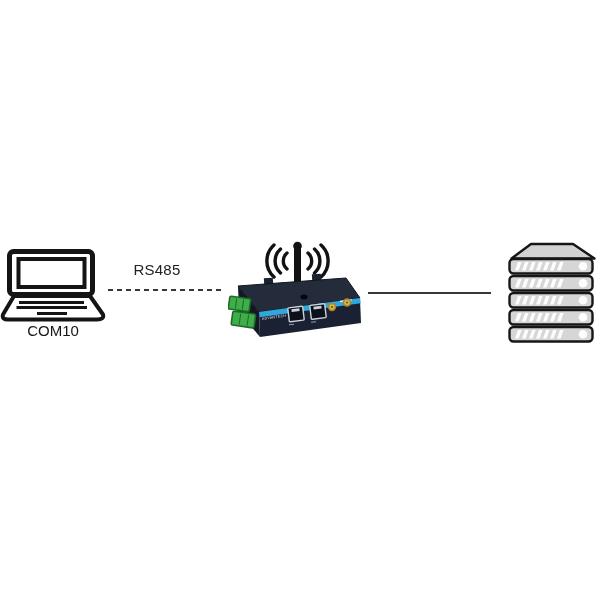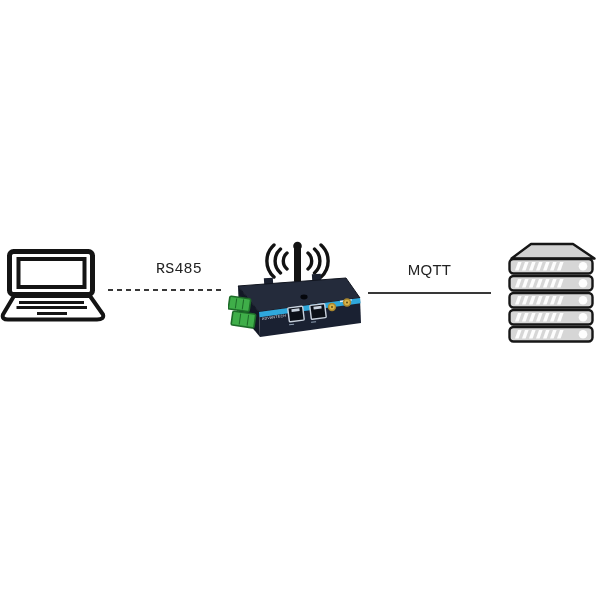--- a/index.html
+++ b/index.html
@@ -28,38 +28,39 @@
   .router-svg  { left:228px; top:236px; width:142px; height:112px; }
   .server-svg  { left:505px; top:241px; width:92px;  height:104px; }
   .rs485-line {
     left:108px; top:289px; width:114px; height:2px;
     background:repeating-linear-gradient(90deg,#383838 0 5px,transparent 5px 9px);
   }
   .mqtt-line {
     left:368px; top:292px; width:123px; height:1.6px;
     background:#383838;
   }
-  .rs485-label { left:118px; top:261px; width:122px;font-family:Liberation Mono, monospace; }
+  .rs485-label { left:96px; top:261px; width:122px; }
   .mqtt-label  { left:368px; top:261px; width:123px; }
   .com10-label { left:0px;   top:322px; width:106px; }
   .router-addr-label { left:228px; top:343px; width:142px; }
 </style>
 </head>
 <body>
 
 <div style="position:absolute;inset:0;">
 
   <svg class="abs laptop-svg" viewBox="0 0 106 78">
     <rect x="9.5" y="4.5" width="83" height="43" rx="4" fill="#ffffff" stroke="#141414" stroke-width="5"></rect>
     <rect x="18.5" y="12" width="66" height="28" fill="#ffffff" stroke="#141414" stroke-width="4"></rect>
     <path d="M14,49 L90,49 L103,67.5 Q104.5,72.5 97,72.5 L8,72.5 Q1.5,72.5 3,67.5 Z" fill="#ffffff" stroke="#141414" stroke-width="4" stroke-linejoin="round"></path>
     <line x1="19" y1="55.5" x2="84" y2="55.5" stroke="#141414" stroke-width="3"></line>
     <line x1="16.5" y1="60.5" x2="87" y2="60.5" stroke="#141414" stroke-width="3"></line>
     <line x1="37" y1="66.5" x2="67" y2="66.5" stroke="#141414" stroke-width="3"></line>
   </svg>
+  <div class="node-label com10-label">COM10</div>
 
   <div class="link-label rs485-label">RS485</div>
   <div class="abs rs485-line"></div>
 
   <svg class="abs router-svg" viewBox="0 0 142 112">
 
     <g stroke="#121212" fill="none" stroke-width="3.4" stroke-linecap="round">
       <path d="M59,17 A10.5,10.5 0 0 0 59,33"></path>
       <path d="M52.5,13 A16,16 0 0 0 52.5,37"></path>
       <path d="M46,9 A21.5,21.5 0 0 0 46,41"></path>
@@ -109,21 +110,20 @@
         <line x1="14" y1="1.5" x2="14" y2="11.5" stroke="#1d6b28" stroke-width="1"></line>
       </g>
       <g transform="translate(5,75) rotate(8)">
         <rect x="0" y="0" width="23" height="14" rx="1.5" fill="#3fae49" stroke="#1d6b28" stroke-width="1.6"></rect>
         <line x1="8" y1="1.5" x2="8" y2="12.5" stroke="#1d6b28" stroke-width="1"></line>
         <line x1="16" y1="1.5" x2="16" y2="12.5" stroke="#1d6b28" stroke-width="1"></line>
       </g>
     </g>
   </svg>
 
-  <div class="link-label mqtt-label">MQTT</div>
   <div class="abs mqtt-line"></div>
 
   <svg class="abs server-svg" viewBox="0 0 92 104">
     <defs>
       <g id="srv-unit">
         <rect x="4.5" y="0" width="83" height="14.5" rx="4" fill="#d6d6d6" stroke="#161616" stroke-width="2.4"></rect>
         <polygon points="13,3 16.6,3 13.6,11.5 10,11.5" fill="#fdfdfd"></polygon>
         <polygon points="20,3 23.6,3 20.6,11.5 17,11.5" fill="#fdfdfd"></polygon>
         <polygon points="27,3 30.6,3 27.6,11.5 24,11.5" fill="#fdfdfd"></polygon>
         <polygon points="34,3 37.6,3 34.6,11.5 31,11.5" fill="#fdfdfd"></polygon>

